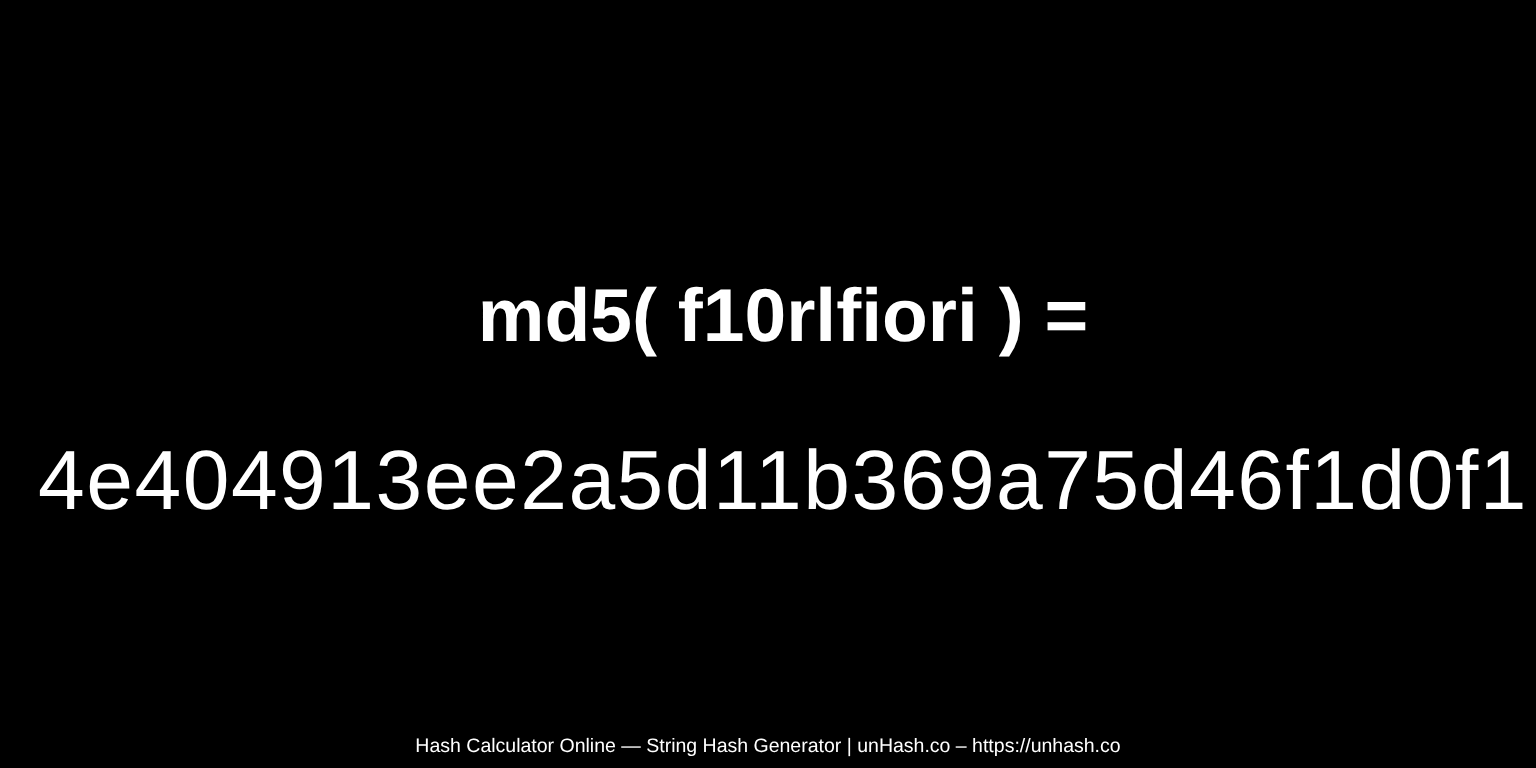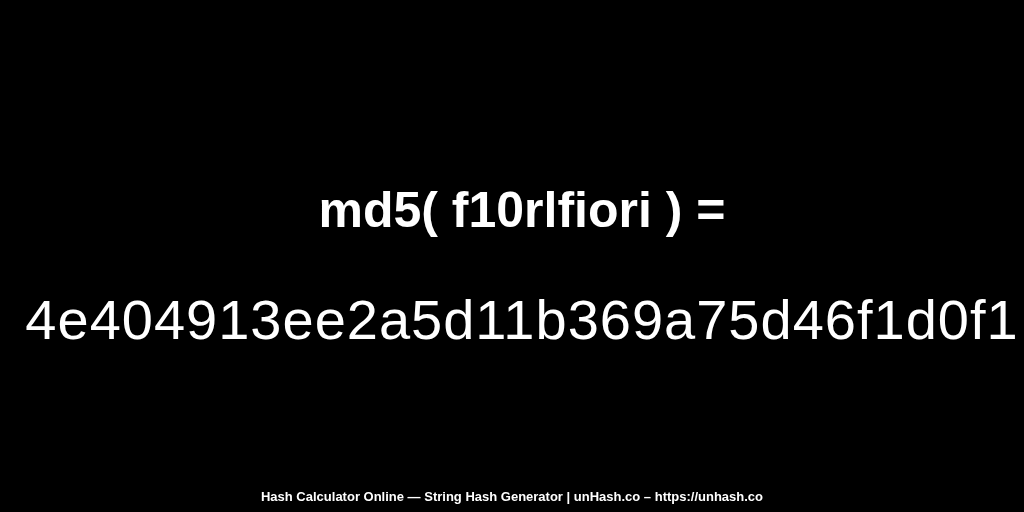--- a/index.html
+++ b/index.html
@@ -42,21 +42,20 @@
       letter-spacing: 1px;
     }
     .footer {
       position: absolute;
       bottom: 8px;
       left: 0;
       right: 0;
       text-align: center;
       color: #ffffff;
       font-size: 13px;
-      font-weight: bold;
     }
   </style>
 </head>
 <body>
 
 <div class="main-content">
   <div class="expression">md5( f10rlfiori ) =</div>
   <div class="hash-result">4e404913ee2a5d11b369a75d46f1d0f1</div>
 </div>
 

